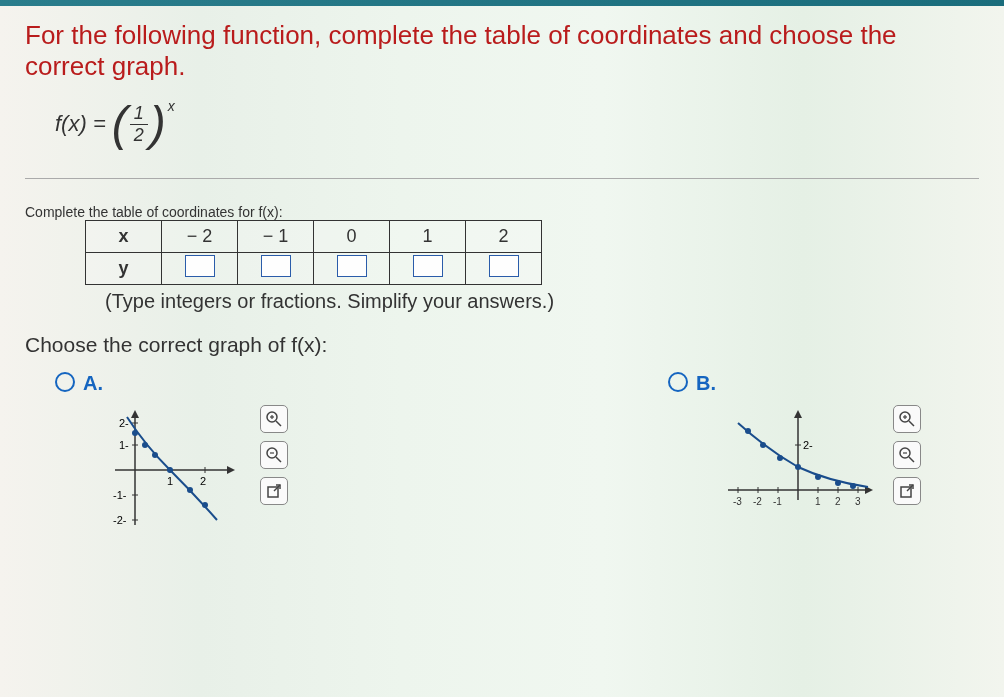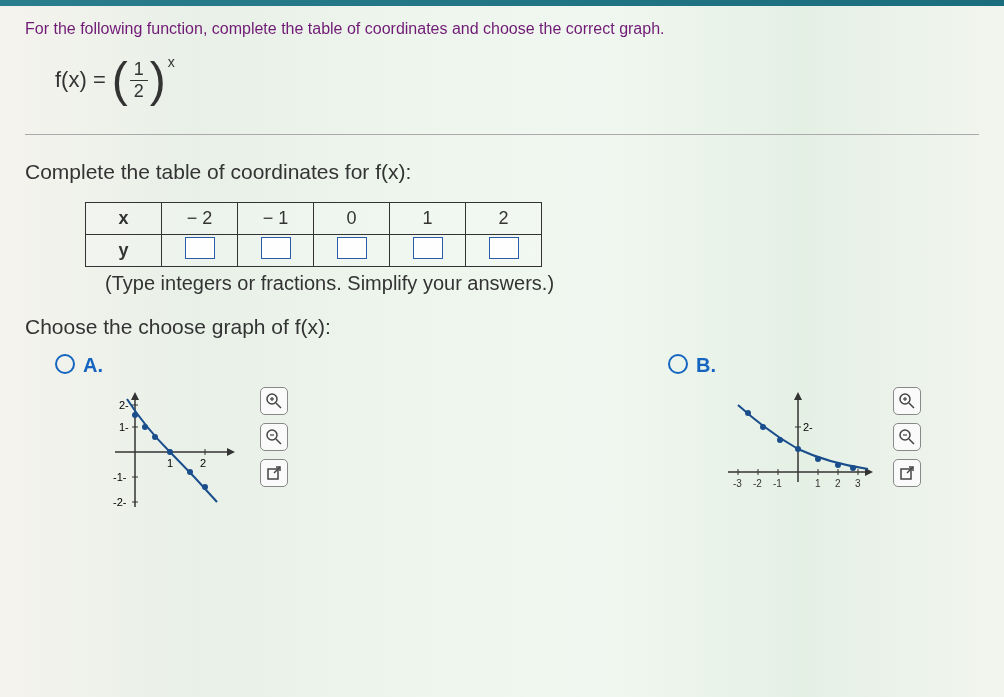--- a/index.html
+++ b/index.html
@@ -12,30 +12,31 @@
   padding: 20px 25px;
   color: #333;
 }
 .top-border {
   position: absolute;
   top: 0; left: 0; right: 0;
   height: 6px;
   background: linear-gradient(90deg, #2a7d8c 0%, #1a6d7c 100%);
 }
 .question-text {
-  font-size: 16px;
+  font-size: 26px;
   margin-bottom: 18px;
-  color: #701a75;
+  color: #b91c1c;
 }
 .equation {
   font-size: 22px;
   margin-left: 30px;
   margin-bottom: 30px;
   display: flex;
   align-items: center;
+  font-style: italic;
 }
 .fx { margin-right: 6px; }
 .paren-frac {
   display: inline-flex;
   align-items: center;
 }
 .big-paren { font-size: 48px; line-height: 48px; font-weight: 100; }
 .frac {
   display: inline-flex;
   flex-direction: column;
@@ -44,22 +45,21 @@
 }
 .frac .num { border-bottom: 1.5px solid #333; padding: 0 4px; font-size: 18px; }
 .frac .den { padding: 0 4px; font-size: 18px; }
 .exp { font-size: 14px; position: relative; top: -18px; margin-left: 2px; }
 hr.divider {
   border: none;
   border-top: 1px solid #aaa;
   margin: 15px 0 25px 0;
 }
 .subheading {
-  font-size: 21px;
-  margin-bottom: 18px;
+  font-size: 14px;
 }
 .table-wrap {
   margin-left: 60px;
   margin-bottom: 5px;
 }
 table.coord {
   border-collapse: collapse;
 }
 table.coord th, table.coord td {
   border: 1.5px solid #333;
@@ -181,21 +181,21 @@
       <td><span class="input-box"></span></td>
       <td><span class="input-box"></span></td>
       <td><span class="input-box"></span></td>
       <td><span class="input-box"></span></td>
     </tr>
   </tbody>
     </table>
 </div>
 <div class="hint">(Type integers or fractions. Simplify your answers.)</div>
 
-<div class="choose-text">Choose the choose graph of f(x):</div>
+<div class="choose-text">Choose the correct graph of f(x):</div>
 
 <div class="options-row">
 
   <div class="option-container">
     <div class="option">
       <span class="radio"></span>
       <span class="opt-label">A.</span>
     </div>
     <div class="graph-group">
       <div class="graph-box">

